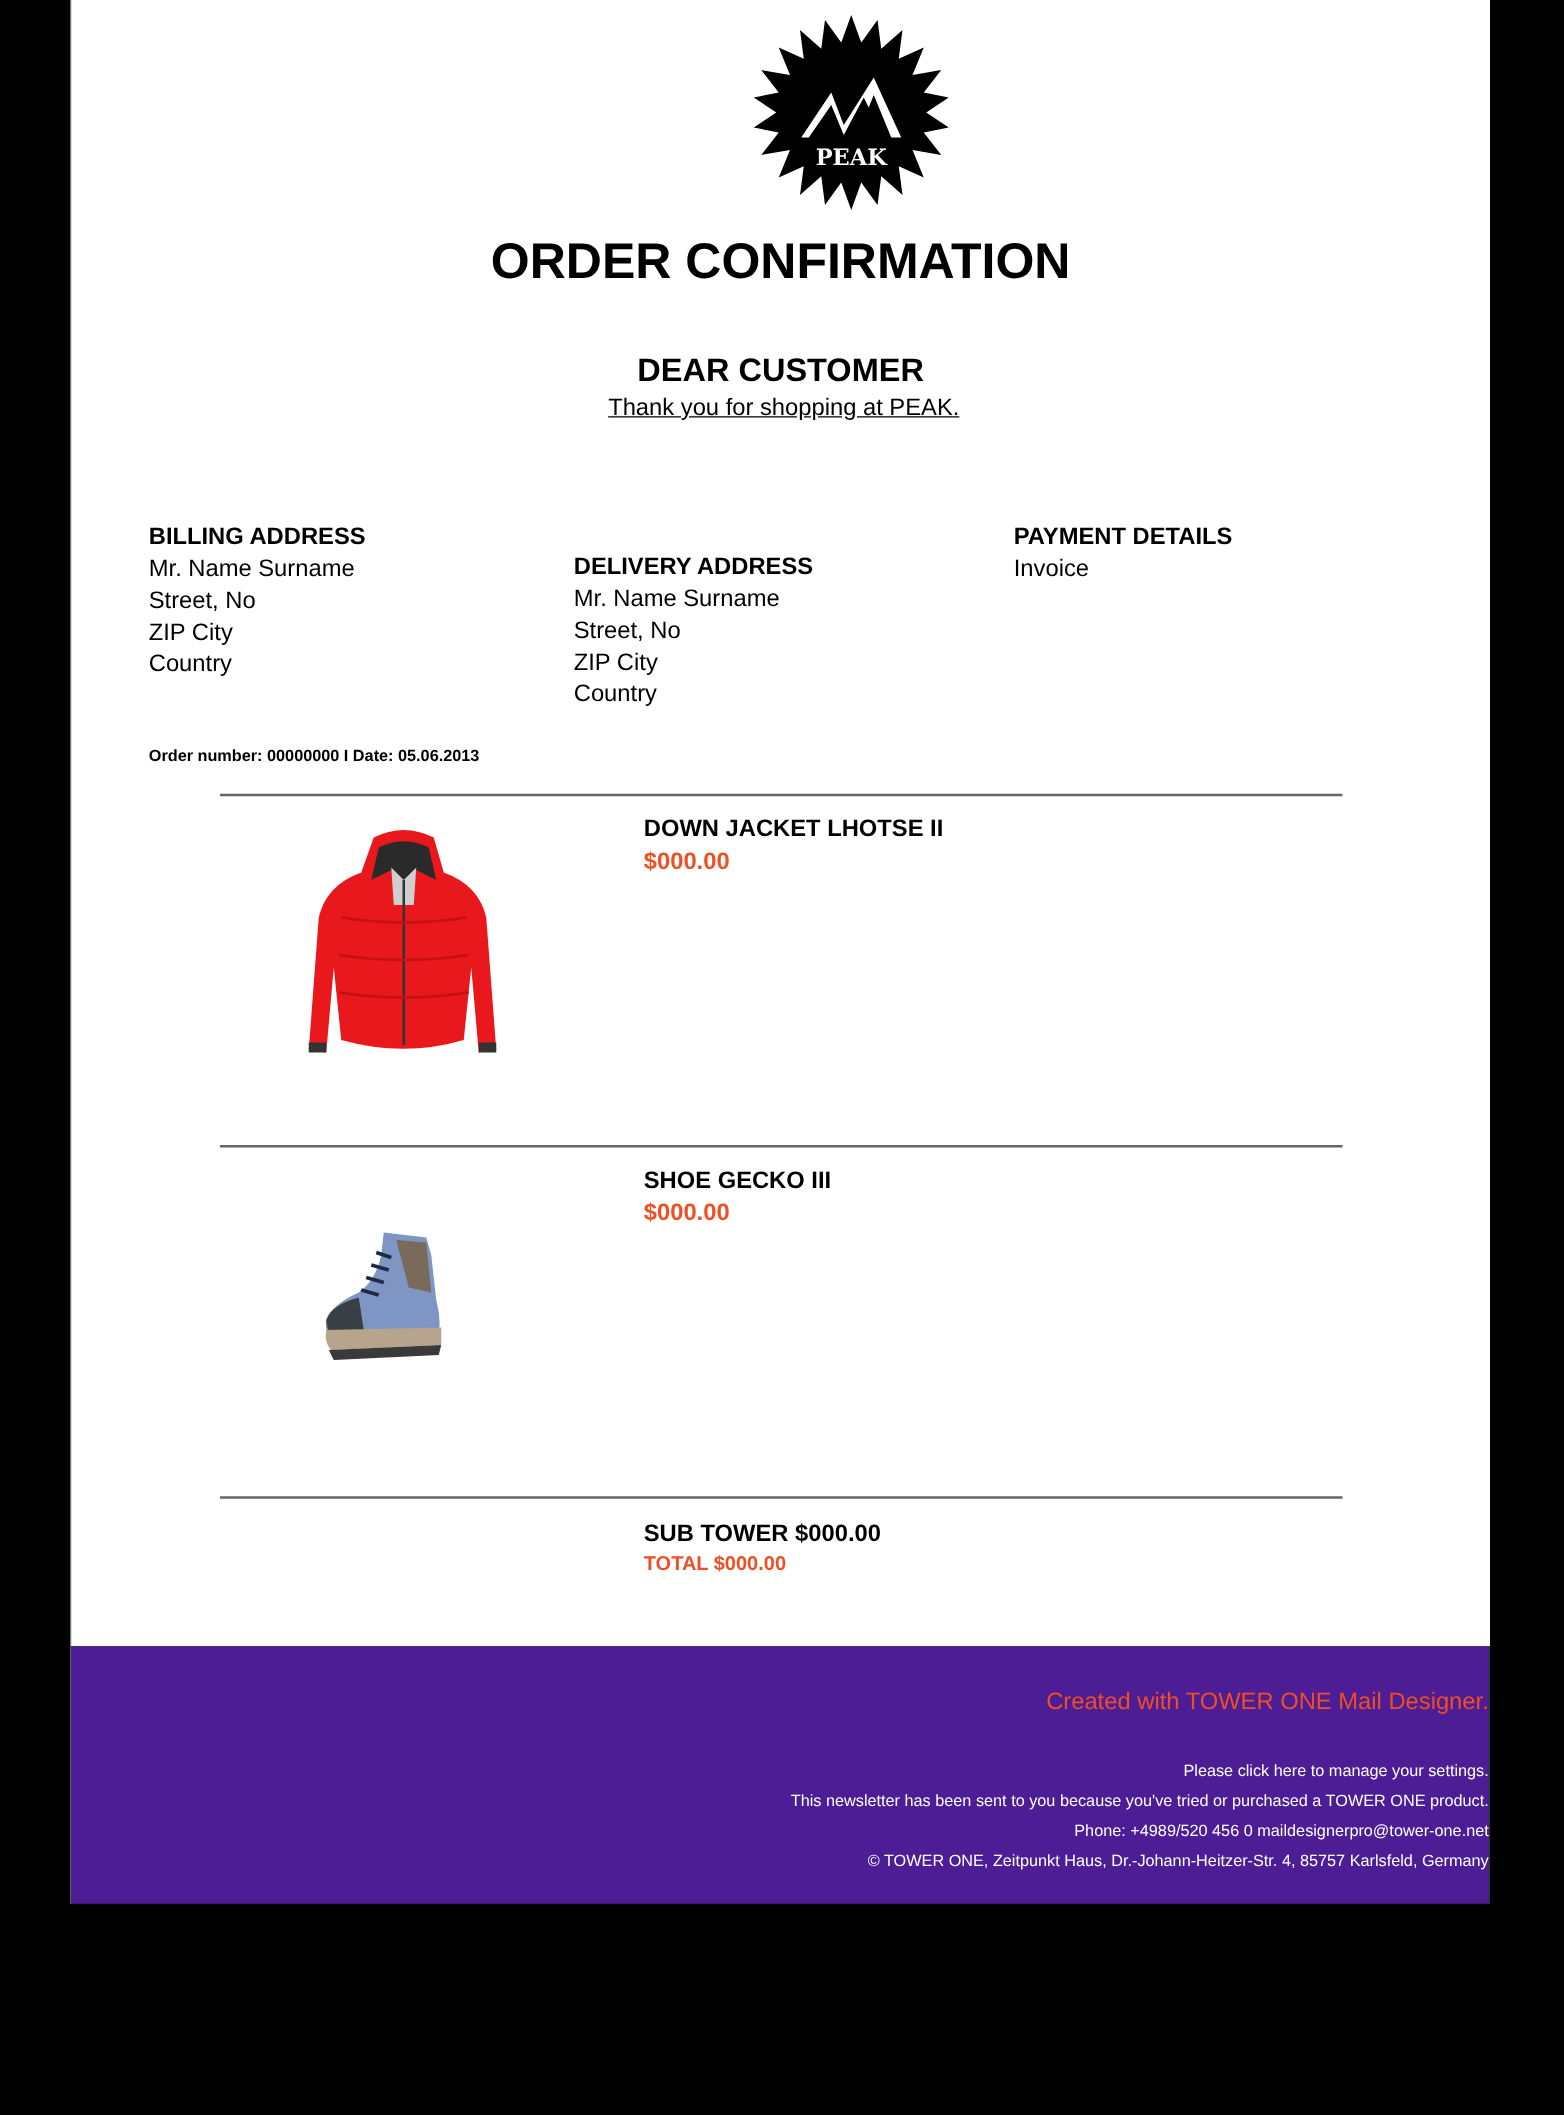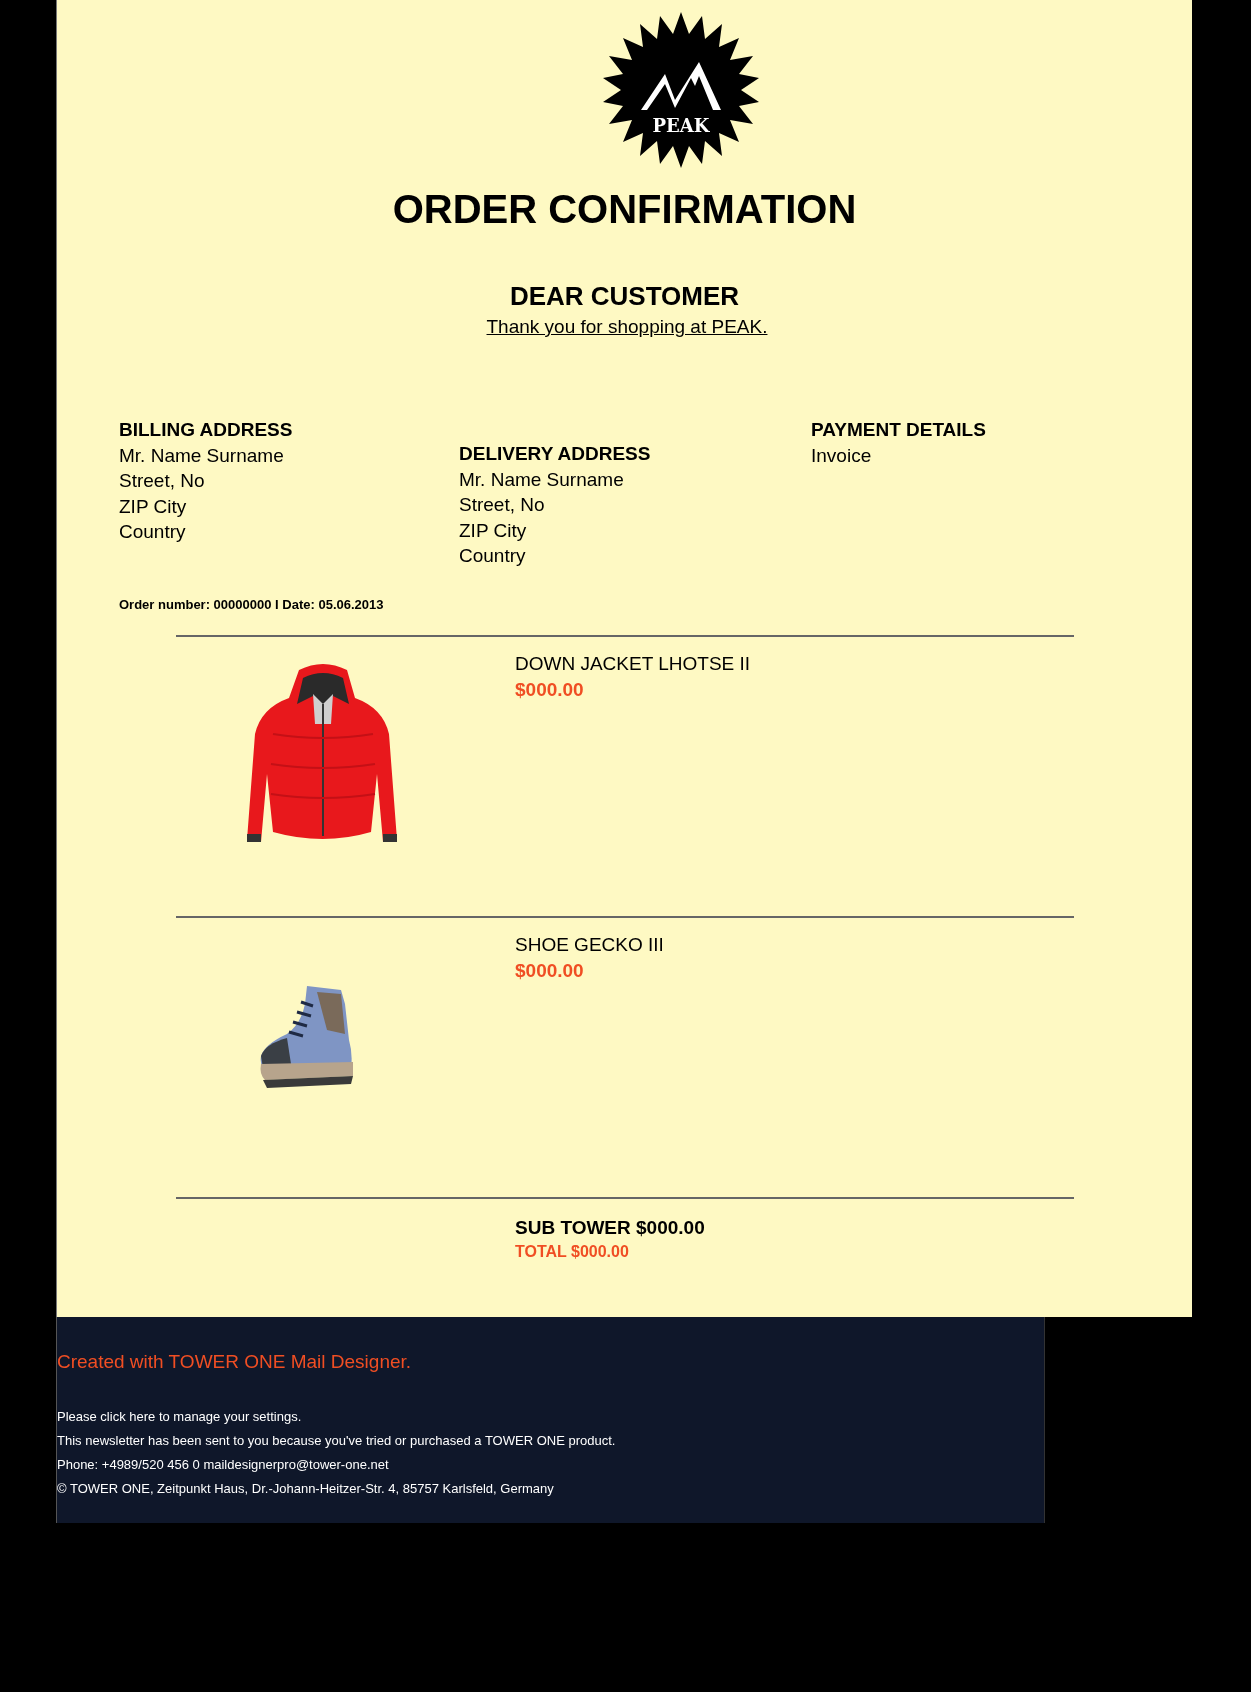--- a/index.html
+++ b/index.html
@@ -1,21 +1,21 @@
 <!DOCTYPE html>
 <html><head>
   <meta charset="utf-8">
   <style>
     * { box-sizing: border-box; margin: 0; padding: 0; }
     html, body { width: 1251px; height: 1692px; background: #000; overflow: hidden; }
     body { font-family: "Liberation Sans", sans-serif; color: #000; position: relative; }
 
     .page {
       position: absolute; left: 56px; top: 0; width: 1136px; height: 1317px;
-      background: #fef9c3; border-left: 1px solid #777;
+      background: #ffffff; border-left: 1px solid #777;
     }
     .logo { position: absolute; left: 546px; top: 12px; width: 156px; height: 156px; }
     .logo svg { width: 100%; height: 100%; display: block; }
 
     .title {
       position: absolute; left: 0; top: 187px; width: 100%; text-align: center;
       font-size: 40px; font-weight: bold; letter-spacing: 0px;
     }
     .greet-h {
       position: absolute; left: 0; top: 281px; width: 100%; text-align: center;
@@ -35,33 +35,33 @@
     .order-line {
       position: absolute; left: 62px; top: 597px; font-size: 13px; font-weight: bold;
     }
 
     .divider {
       position: absolute; left: 119px; width: 898px; height: 2px; background: #666;
     }
 
     .item-img { position: absolute; }
     .item-name {
-      position: absolute; left: 458px; font-size: 19px; font-weight: normal;
+      position: absolute; left: 458px; font-size: 19px; font-weight: bold;
     }
     .item-price {
       position: absolute; left: 458px; font-size: 19px; font-weight: bold; color: #f04e23;
     }
 
     .subtotal { position: absolute; left: 458px; top: 1217px; font-size: 19px; font-weight: bold; }
     .total { position: absolute; left: 458px; top: 1243px; font-size: 16px; font-weight: bold; color: #f04e23; }
 
     .footer {
-      position: absolute; left: 56px; top: 1317px; width: 989px; height: 206px;
-      background: #0f172a; border-left: 1px solid #555; border-right: 1px solid #333;
-      text-align: left; color: #fff;
+      position: absolute; left: 56px; top: 1317px; width: 1136px; height: 206px;
+      background: #4c1d95; border-left: 1px solid #555; border-right: 1px solid #333;
+      text-align: right; color: #fff;
     }
     .footer .created {
       position: absolute; left: 0; top: 34px; width: 100%;
       font-size: 19px; color: #f04e23;
     }
     .footer .lines {
       position: absolute; left: 0; top: 88px; width: 100%;
       font-size: 13px; line-height: 24px;
     }
   </style>

